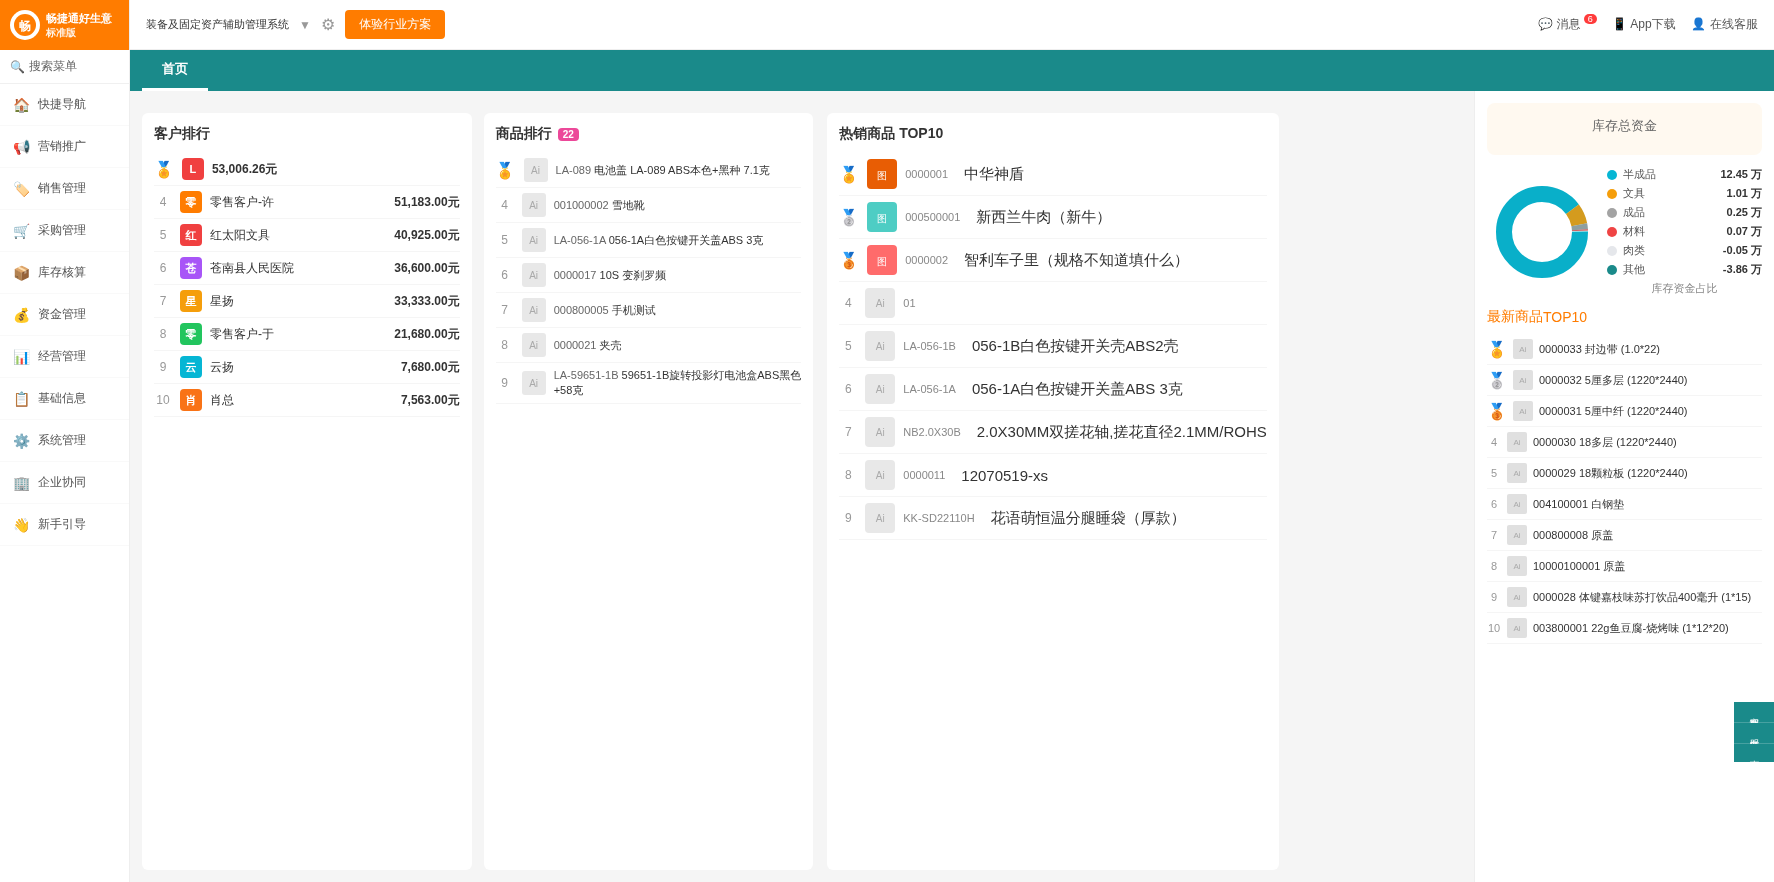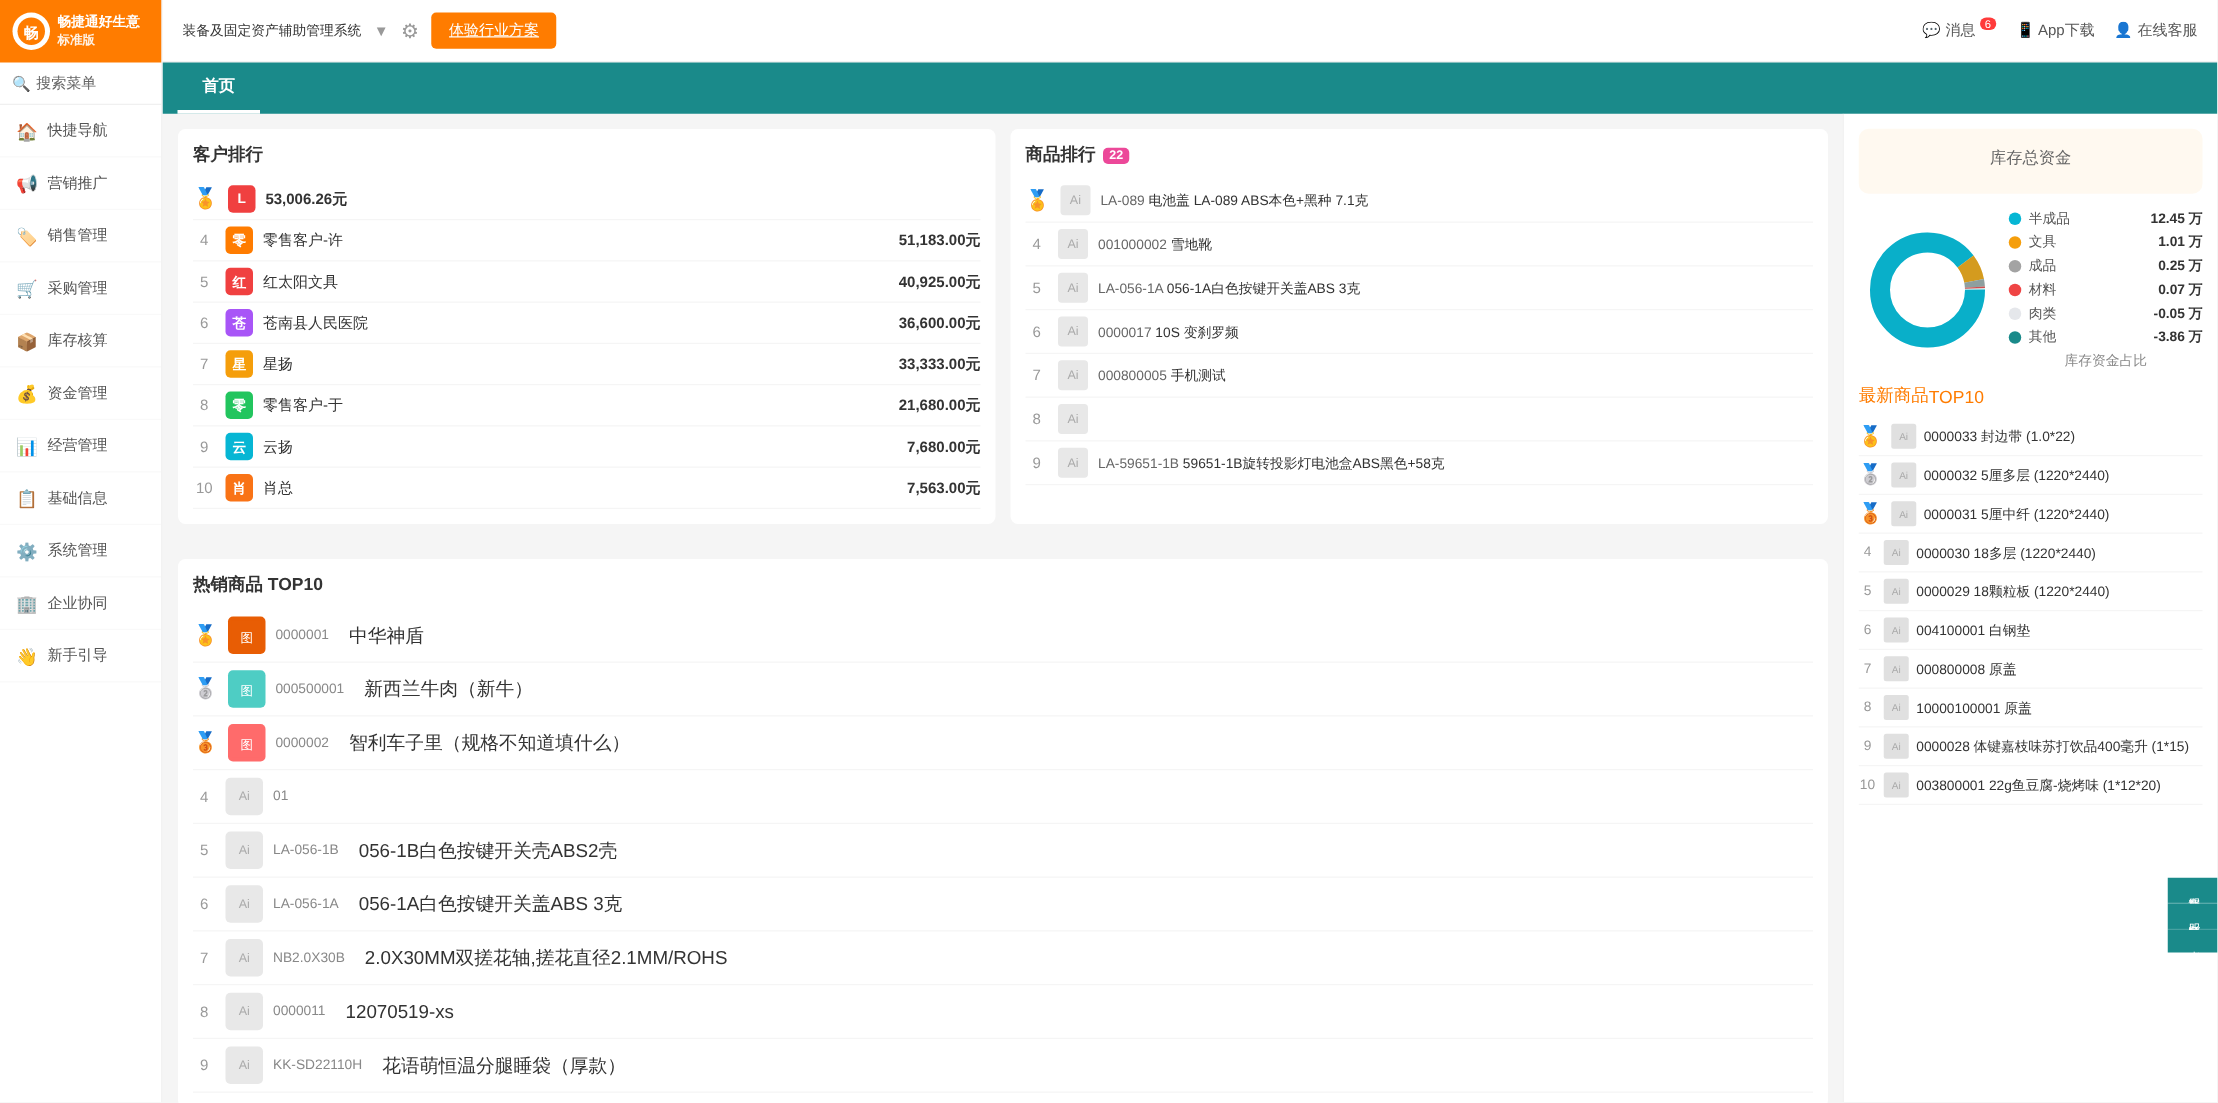--- a/index.html
+++ b/index.html
@@ -14,34 +14,34 @@
     .sidebar-menu { flex: 1; overflow-y: auto; }
     .sidebar-item { display: flex; align-items: center; gap: 8px; padding: 12px 14px; cursor: pointer; color: #555; font-size: 12px; border-bottom: 1px solid #f9f9f9; transition: background 0.2s; }
     .sidebar-item .icon { width: 16px; height: 16px; display: flex; align-items: center; justify-content: center; font-size: 14px; }
 
     
     .main-wrapper { flex: 1; display: flex; flex-direction: column; overflow: hidden; }
     .topbar { height: 50px; background: #fff; border-bottom: 1px solid #eee; display: flex; align-items: center; padding: 0 16px; gap: 10px; }
     .topbar-system { display: flex; align-items: center; gap: 6px; font-size: 11px; color: #333; }
     .topbar-dropdown { color: #999; cursor: pointer; }
     .topbar-gear { color: #999; cursor: pointer; font-size: 16px; }
-    .topbar-btn { background: #ff7c00; color: #fff; border: none; border-radius: 4px; padding: 6px 14px; font-size: 12px; cursor: pointer; text-decoration: underline; }
+    .topbar-btn { background: #ff7c00; color: #fff; border: none; border-radius: 4px; padding: 6px 14px; font-size: 12px; cursor: pointer; }
     .topbar-right { margin-left: auto; display: flex; align-items: center; gap: 16px; color: #555; font-size: 12px; }
     .topbar-right .badge { background: #ff3b3b; color: #fff; border-radius: 8px; padding: 0 4px; font-size: 9px; position: relative; top: -6px; }
 
     
     .nav-tabs { background: #1a8a8a; display: flex; padding: 0 12px; }
     .nav-tab { padding: 10px 20px; color: #fff; font-size: 13px; cursor: pointer; border-bottom: 3px solid transparent; }
     .nav-tab.active { border-bottom: 3px solid #fff; font-weight: bold; }
 
     
     .content { flex: 1; display: flex; overflow: hidden; }
 
     
-    .main-scroll { flex: 1; overflow-y: auto; padding: 12px; display: flex; flex-direction: column; gap: 28px; }
+    .main-scroll { flex: 1; overflow-y: auto; padding: 12px; display: flex; flex-direction: row; gap: 14px; margin-top: 10px; }
 
     
     .top-panels { display: flex; gap: 12px; }
 
     .panel { background: #fff; border-radius: 6px; padding: 12px; }
     .panel-title { font-size: 14px; font-weight: bold; color: #333; margin-bottom: 10px; display: flex; align-items: center; gap: 6px; }
     .panel-title .badge-orange { background: #ec4899; color: #fff; font-size: 10px; border-radius: 4px; padding: 1px 5px; }
 
     
     .customer-panel { flex: 1; min-width: 300px; }
@@ -308,20 +308,24 @@
             <span class="rank-num">7</span>
             <div class="prod-img">Ai</div>
             <div class="prod-info">
               <span class="prod-code">000800005</span>
               <span>手机测试</span>
             </div>
           </div>
           <div class="product-item">
             <span class="rank-num">8</span>
             <div class="prod-img">Ai</div>
+            <div class="prod-info">
+              <span class="prod-code">0000021</span>
+              <span>夹壳</span>
+            </div>
           </div>
           <div class="product-item">
             <span class="rank-num">9</span>
             <div class="prod-img">Ai</div>
             <div class="prod-info">
               <span class="prod-code">LA-59651-1B</span>
               <span>59651-1B旋转投影灯电池盒ABS黑色+58克</span>
             </div>
           </div>
         </div>

